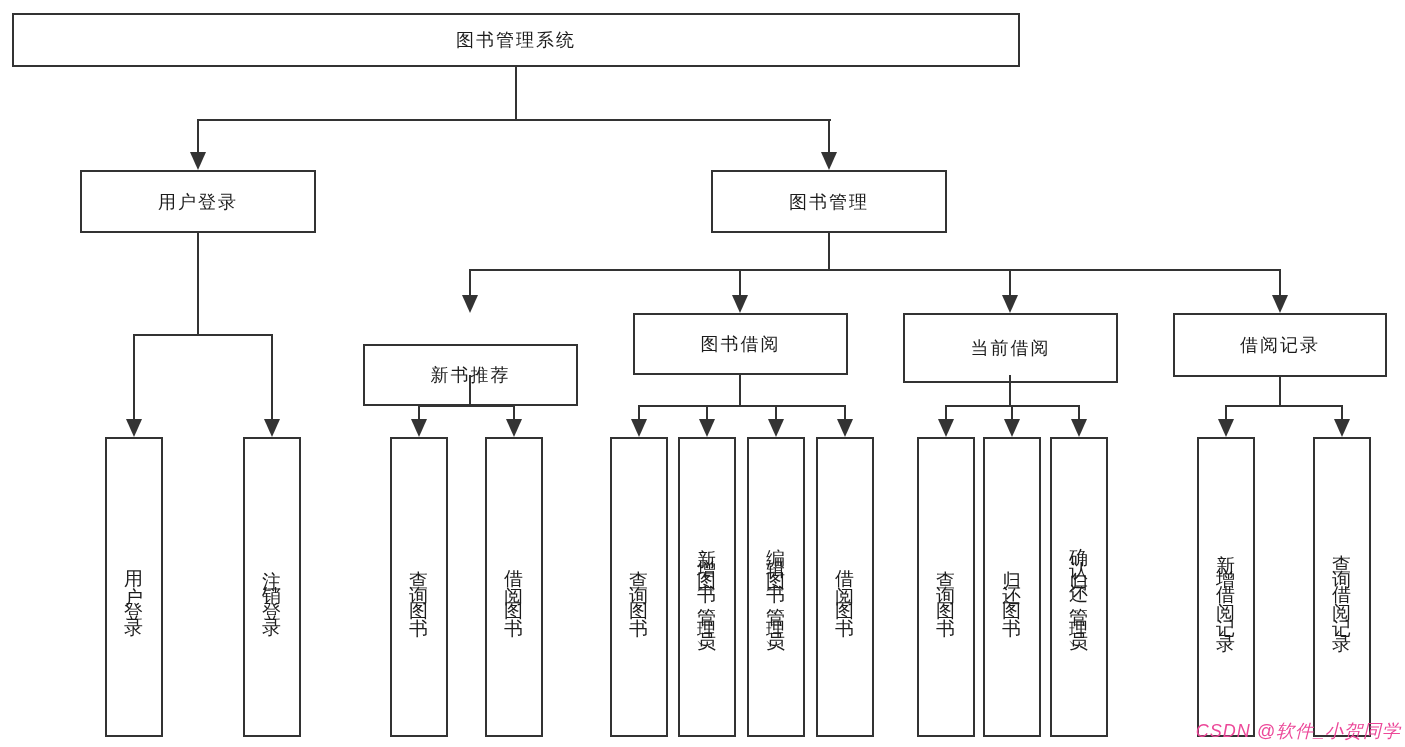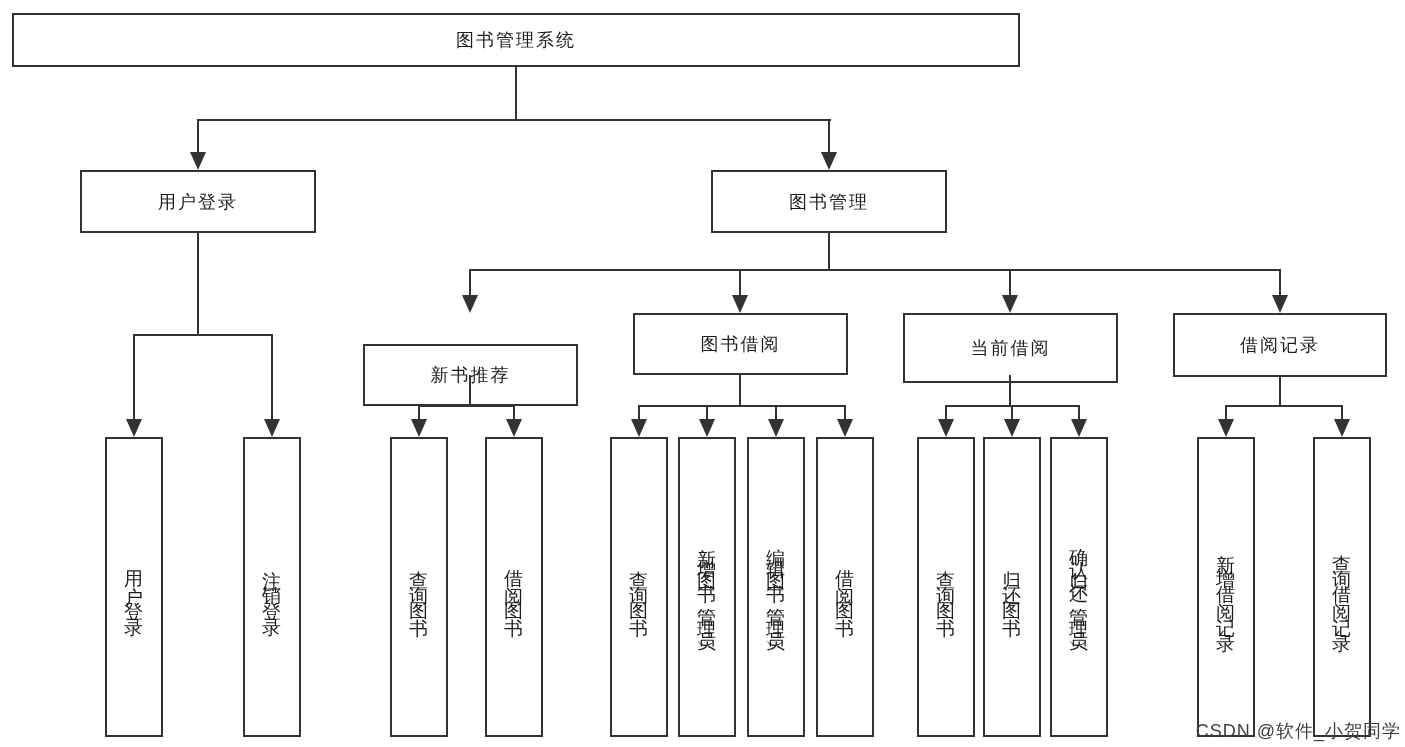--- a/index.html
+++ b/index.html
@@ -168,15 +168,15 @@
     <span class="vlabel">确认归还（管理员）</span>
   </div>
 
   <div class="box vbox" style="left:1197px; top:437px; width:58px; height:300px;">
     <span class="vlabel">新增借阅记录</span>
   </div>
   <div class="box vbox" style="left:1313px; top:437px; width:58px; height:300px;">
     <span class="vlabel">查询借阅记录</span>
   </div>
 
-  <div class="watermark" style="color: #404040;">CSDN @软件_小贺同学</div>
+  <div class="watermark" style="color: #ec4899; font-style: italic;">CSDN @软件_小贺同学</div>
 
 </div>
 
 </body></html>

